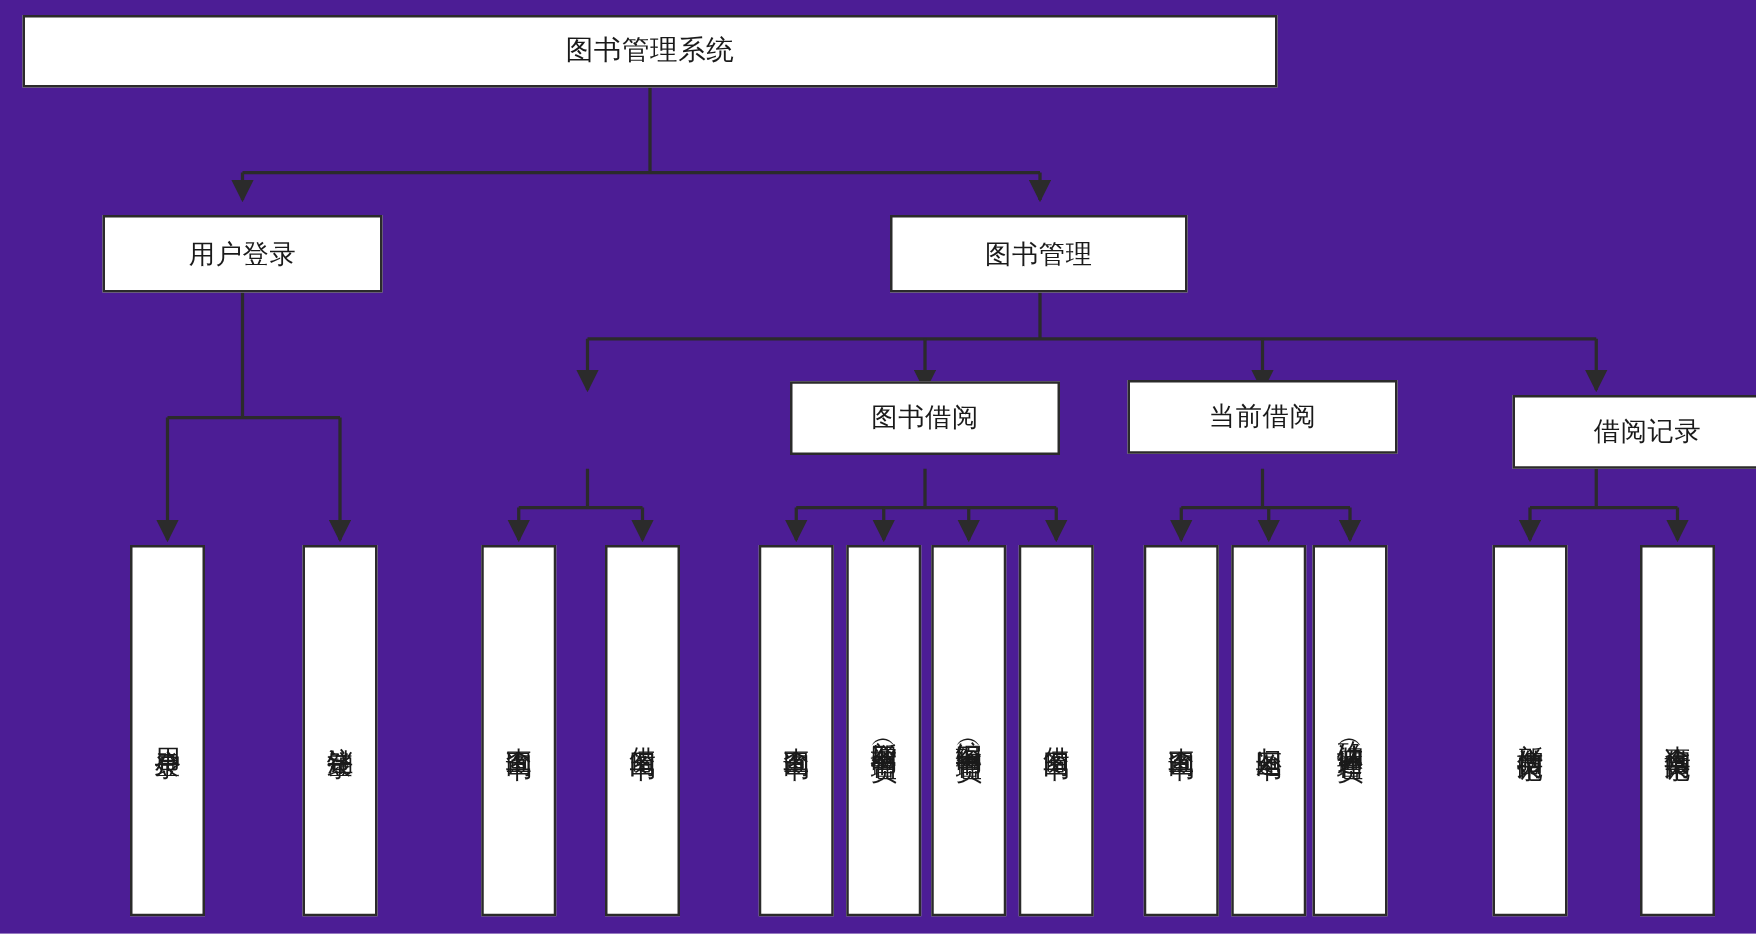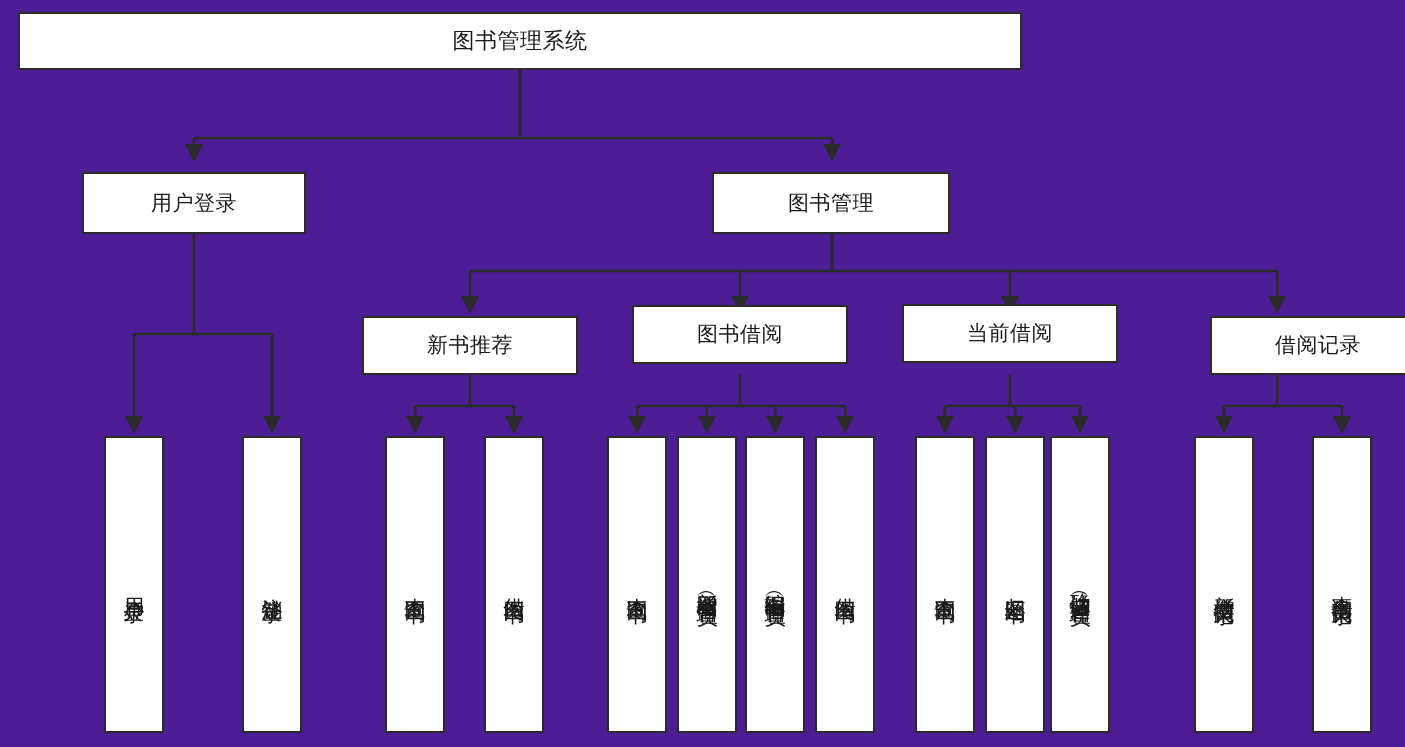--- a/index.html
+++ b/index.html
@@ -134,23 +134,20 @@
   </div>
 
   <div class="node horiz" style="left:82px; top:172px; width:224px; height:62px;">
     <span class="label">用户登录</span>
   </div>
 
   <div class="node horiz" style="left:712px; top:172px; width:238px; height:62px;">
     <span class="label">图书管理</span>
   </div>
 
-  <div class="node horiz" style="left:362px; top:316px; width:216px; height:59px;">
-    <span class="label">新书推荐</span>
-  </div>
 
   <div class="node horiz" style="left:632px; top:305px; width:216px; height:59px;">
     <span class="label">图书借阅</span>
   </div>
 
   <div class="node horiz" style="left:902px; top:304px; width:216px; height:59px;">
     <span class="label">当前借阅</span>
   </div>
 
   <div class="node horiz" style="left:1170px; top:316px; width:216px; height:59px;margin-left:40px;">

